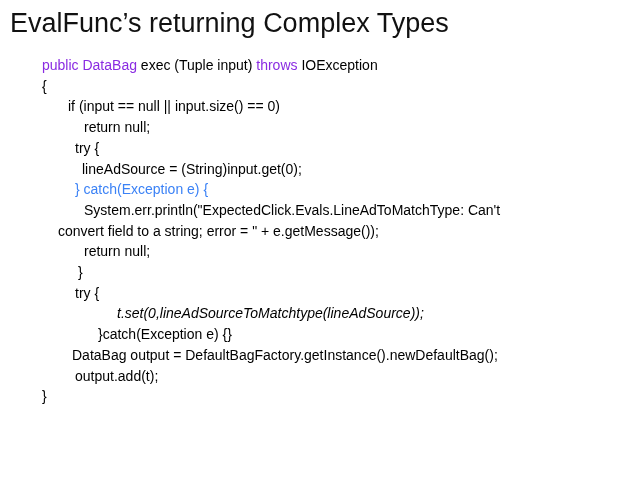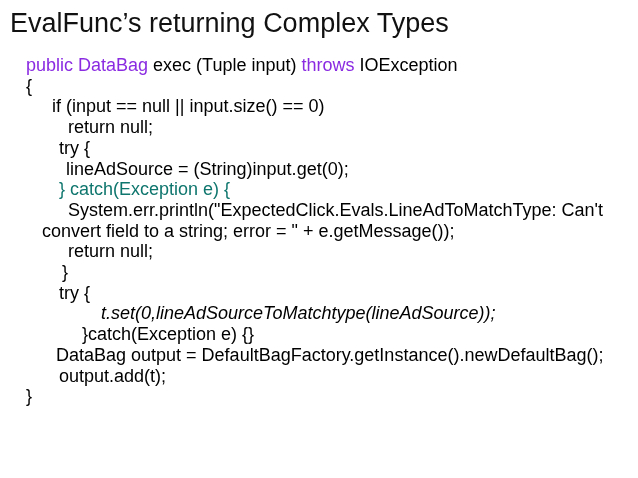--- a/index.html
+++ b/index.html
@@ -21,24 +21,24 @@
     left: 10px;
     top: 8px;
     font-size: 27px;
     font-weight: 400;
     color: #111111;
     letter-spacing: 0px;
     white-space: nowrap;
   }
   .code-block {
     position: absolute;
-    left: 26px;
+    left: 42px;
     top: 55px;
     width: 590px;
-    font-size: 18px;
+    font-size: 14px;
     line-height: 20.7px;
     color: #000000;
     font-weight: 400;
   }
   .code-line {
     white-space: pre;
   }
 </style>
 </head>
 <body>
@@ -46,21 +46,21 @@
 <div class="slide">
   <div class="slide-title">EvalFunc’s returning Complex Types</div>
 
   <div class="code-block">
       <div class="code-line" style="padding-left: 0px;"><span style="color: rgb(138, 43, 226);">public DataBag </span><span style="color: rgb(0, 0, 0);">exec (Tuple input) </span><span style="color: rgb(138, 43, 226);">throws </span><span style="color: rgb(0, 0, 0);">IOException</span></div>
       <div class="code-line" style="padding-left: 0px;"><span style="color: rgb(0, 0, 0);">{</span></div>
       <div class="code-line" style="padding-left: 26px;"><span style="color: rgb(0, 0, 0);">if (input == null || input.size() == 0)</span></div>
       <div class="code-line" style="padding-left: 42px;"><span style="color: rgb(0, 0, 0);">return null;</span></div>
       <div class="code-line" style="padding-left: 33px;"><span style="color: rgb(0, 0, 0);">try {</span></div>
       <div class="code-line" style="padding-left: 40px;"><span style="color: rgb(0, 0, 0);">lineAdSource = (String)input.get(0);</span></div>
-      <div class="code-line" style="padding-left: 33px;"><span style="color: #0f766e;">} catch(Exception e) {</span></div>
+      <div class="code-line" style="padding-left: 33px;"><span style="color: #3b82f6;">} catch(Exception e) {</span></div>
       <div class="code-line" style="padding-left: 42px;"><span style="color: rgb(0, 0, 0);">System.err.println("ExpectedClick.Evals.LineAdToMatchType: Can't</span></div>
       <div class="code-line" style="padding-left: 16px;"><span style="color: rgb(0, 0, 0);">convert field to a string; error = " + e.getMessage());</span></div>
       <div class="code-line" style="padding-left: 42px;"><span style="color: rgb(0, 0, 0);">return null;</span></div>
       <div class="code-line" style="padding-left: 36px;"><span style="color: rgb(0, 0, 0);">}</span></div>
       <div class="code-line" style="padding-left: 33px;"><span style="color: rgb(0, 0, 0);">try {</span></div>
       <div class="code-line" style="padding-left: 75px; font-style: italic;"><span style="color: rgb(0, 0, 0);">t.set(0,lineAdSourceToMatchtype(lineAdSource));</span></div>
       <div class="code-line" style="padding-left: 56px;"><span style="color: rgb(0, 0, 0);">}catch(Exception e) {}</span></div>
       <div class="code-line" style="padding-left: 30px;"><span style="color: rgb(0, 0, 0);">DataBag output = DefaultBagFactory.getInstance().newDefaultBag();</span></div>
       <div class="code-line" style="padding-left: 33px;"><span style="color: rgb(0, 0, 0);">output.add(t);</span></div>
       <div class="code-line" style="padding-left: 0px;"><span style="color: rgb(0, 0, 0);">}</span></div>

